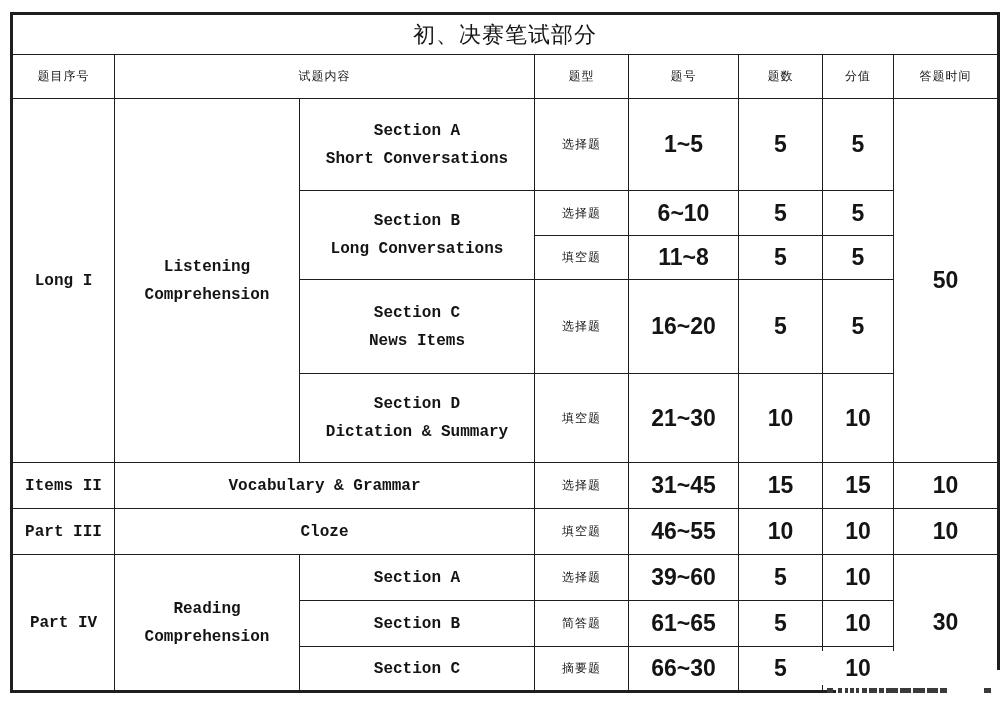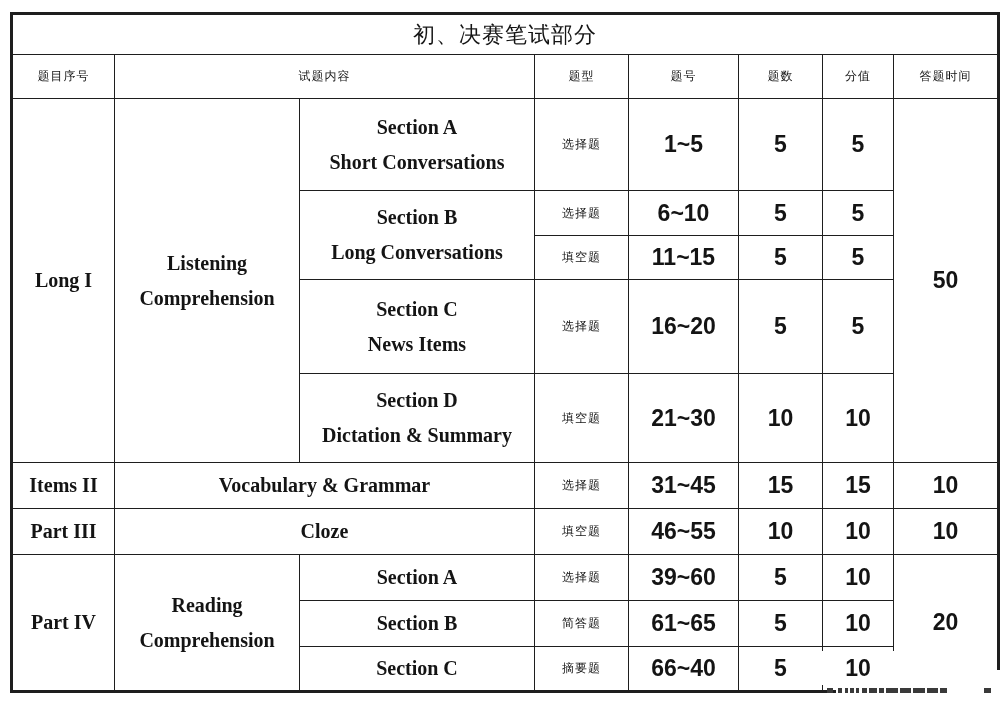--- a/index.html
+++ b/index.html
@@ -38,23 +38,23 @@
     font-family: "Liberation Serif", "DejaVu Serif", serif;
     font-weight: 400;
     font-size: 12px;
     letter-spacing: 1px;
   }
   .title-cell {
     font-size: 22px;
   }
   
   .en {
-    font-family: Liberation Serif, serif;
+    font-family: Liberation Mono, monospace;
     font-weight: 700;
-    font-size: 20px;
+    font-size: 16px;
     line-height: 1.75;
   }
   .num {
     font-family: "Liberation Sans", "DejaVu Sans", sans-serif;
     font-weight: 700;
     font-size: 23px;
   }
   .pre { white-space: pre-line; }
 
   
@@ -129,21 +129,21 @@
       <td rowspan="2" class="en pre">Section B
 Long Conversations</td>
       <td class="zh">选择题</td>
       <td class="num">6~10</td>
       <td class="num">5</td>
       <td class="num">5</td>
     </tr>
 
     <tr style="height:44px">
       <td class="zh">填空题</td>
-      <td class="num">11~15</td>
+      <td class="num">11~8</td>
       <td class="num">5</td>
       <td class="num">5</td>
     </tr>
 
     <tr style="height:94px">
       <td class="en pre">Section C
 News Items</td>
       <td class="zh">选择题</td>
       <td class="num">16~20</td>
       <td class="num">5</td>
@@ -180,35 +180,35 @@
     </tr>
 
     <tr style="height:46px">
       <td rowspan="3" class="en">Part IV</td>
       <td rowspan="3" class="en">Reading Comprehension</td>
       <td class="en">Section A</td>
       <td class="zh">选择题</td>
       <td class="num">39~60</td>
       <td class="num">5</td>
       <td class="num">10</td>
-      <td rowspan="3" class="num">20</td>
+      <td rowspan="3" class="num">30</td>
     </tr>
 
     <tr style="height:46px">
       <td class="en">Section B</td>
       <td class="zh">简答题</td>
       <td class="num">61~65</td>
       <td class="num">5</td>
       <td class="num">10</td>
     </tr>
 
     <tr style="height:45px">
       <td class="en">Section C</td>
       <td class="zh">摘要题</td>
-      <td class="num">66~40</td>
+      <td class="num">66~30</td>
       <td class="num">5</td>
       <td class="num">10</td>
     </tr>
   </tbody>
     </table>
 
   <div class="patch patch-right"></div>
   <div class="patch patch-corner"></div>
   <div class="patch patch-colline"></div>
   <div class="patch patch-bottom"></div>

